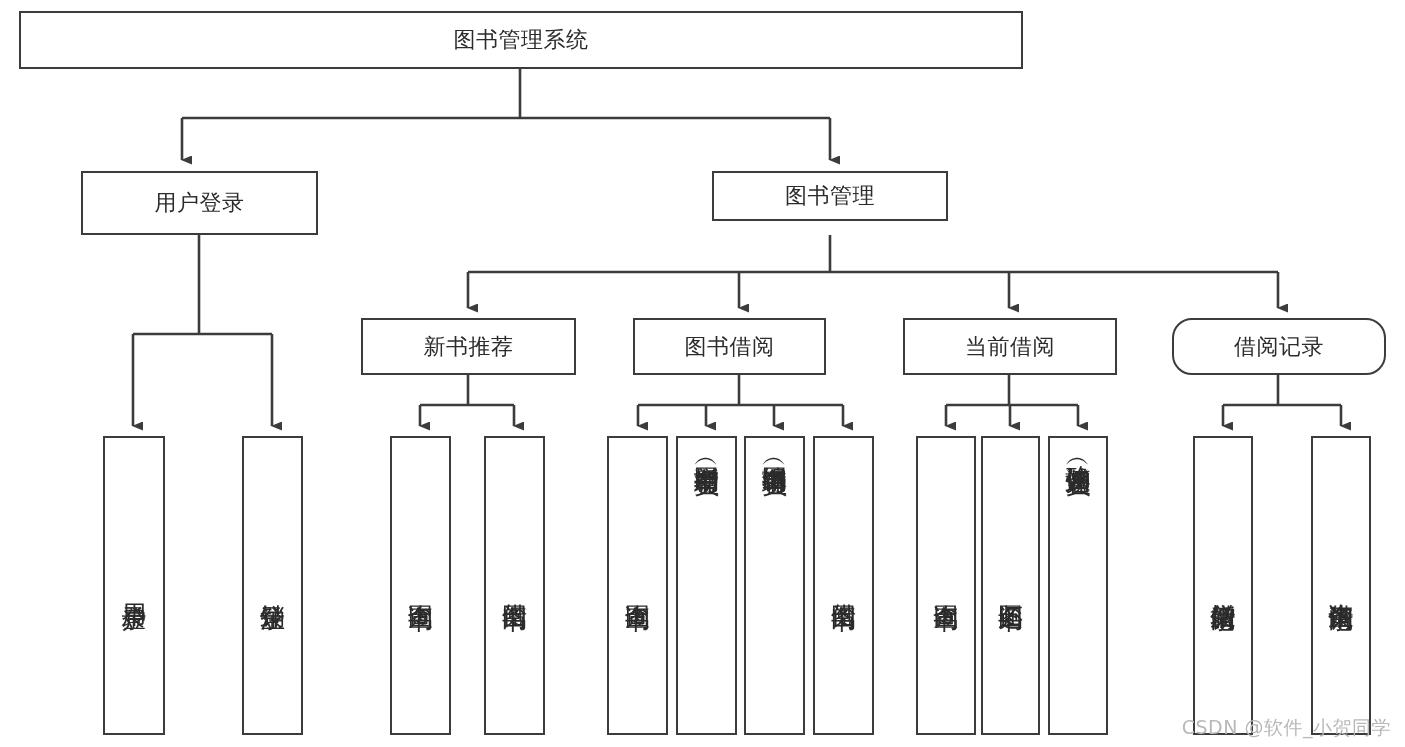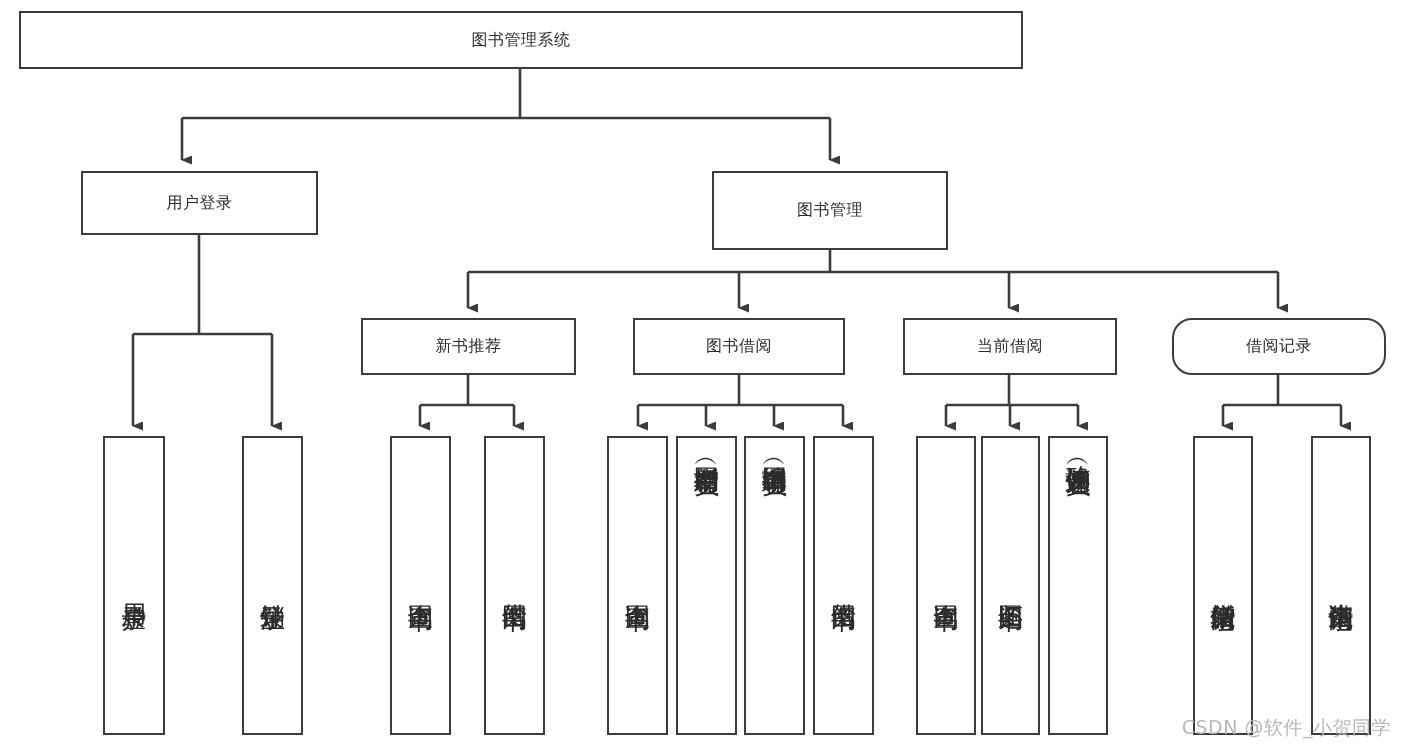--- a/index.html
+++ b/index.html
@@ -35,21 +35,21 @@
     justify-content: center;
     color: #2b2b2b;
   }
   .node .label {
     display: block;
     text-align: center;
     line-height: 1.05;
     letter-spacing: 0.5px;
   }
   .node.horiz .label {
-    font-size: 16px;
+    font-size: 22px;
     writing-mode: horizontal-tb;
   }
   .node.vert {
     align-items: flex-start;
     padding-top: 8px;
   }
   .node.vert .label {
     writing-mode: vertical-rl;
     text-orientation: upright;
     font-size: 25px;
@@ -127,28 +127,28 @@
     </g>
   </svg>
 
   <div class="node horiz" style="left:19px; top:11px; width:1004px; height:58px;">
     <span class="label">图书管理系统</span>
   </div>
 
   <div class="node horiz" style="left:81px; top:171px; width:237px; height:64px;">
     <span class="label">用户登录</span>
   </div>
-  <div class="node horiz" style="left:712px; top:171px; width:236px; height:79px;">
+  <div class="node horiz" style="left:712px; top:171px; width:236px; height:50px;">
     <span class="label">图书管理</span>
   </div>
 
   <div class="node horiz" style="left:361px; top:318px; width:215px; height:57px;">
     <span class="label">新书推荐</span>
   </div>
-  <div class="node horiz" style="left:633px; top:318px; width:212px; height:57px;">
+  <div class="node horiz" style="left:633px; top:318px; width:193px; height:57px;">
     <span class="label">图书借阅</span>
   </div>
   <div class="node horiz" style="left:903px; top:318px; width:214px; height:57px;">
     <span class="label">当前借阅</span>
   </div>
   <div class="node horiz" style="left:1172px; top:318px; width:214px; height:57px;border-radius:20px;">
     <span class="label">借阅记录</span>
   </div>
 
   <div class="node vert center-v" style="left:103px; top:436px; width:62px; height:299px;">

